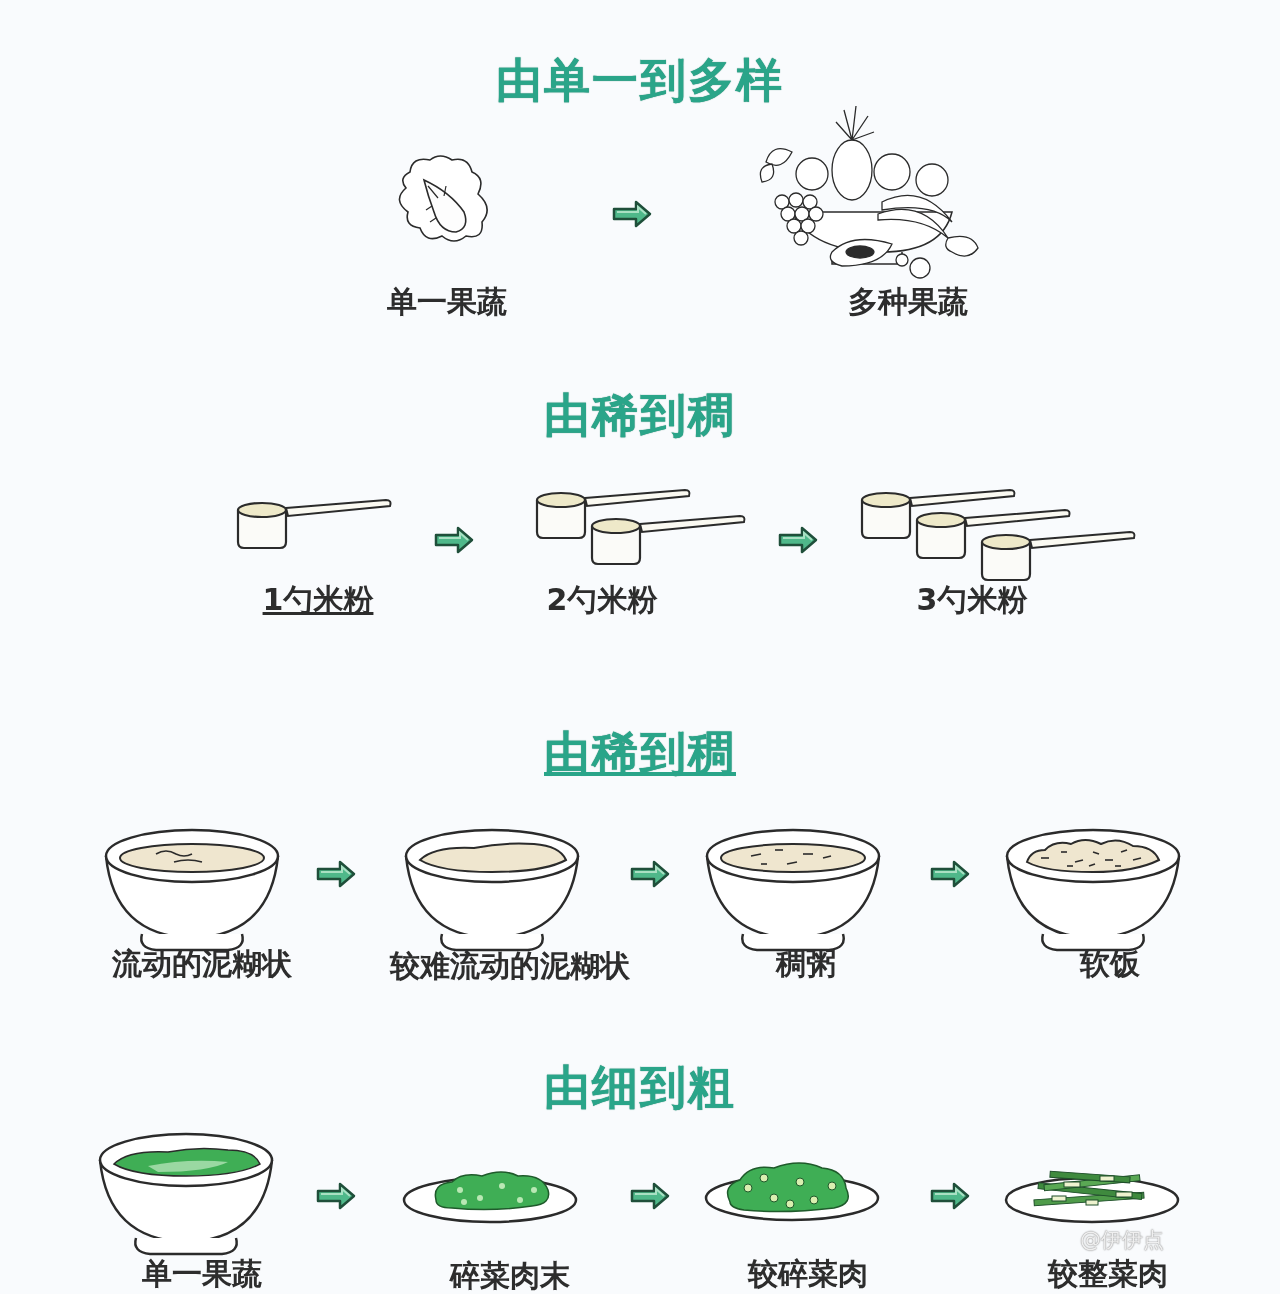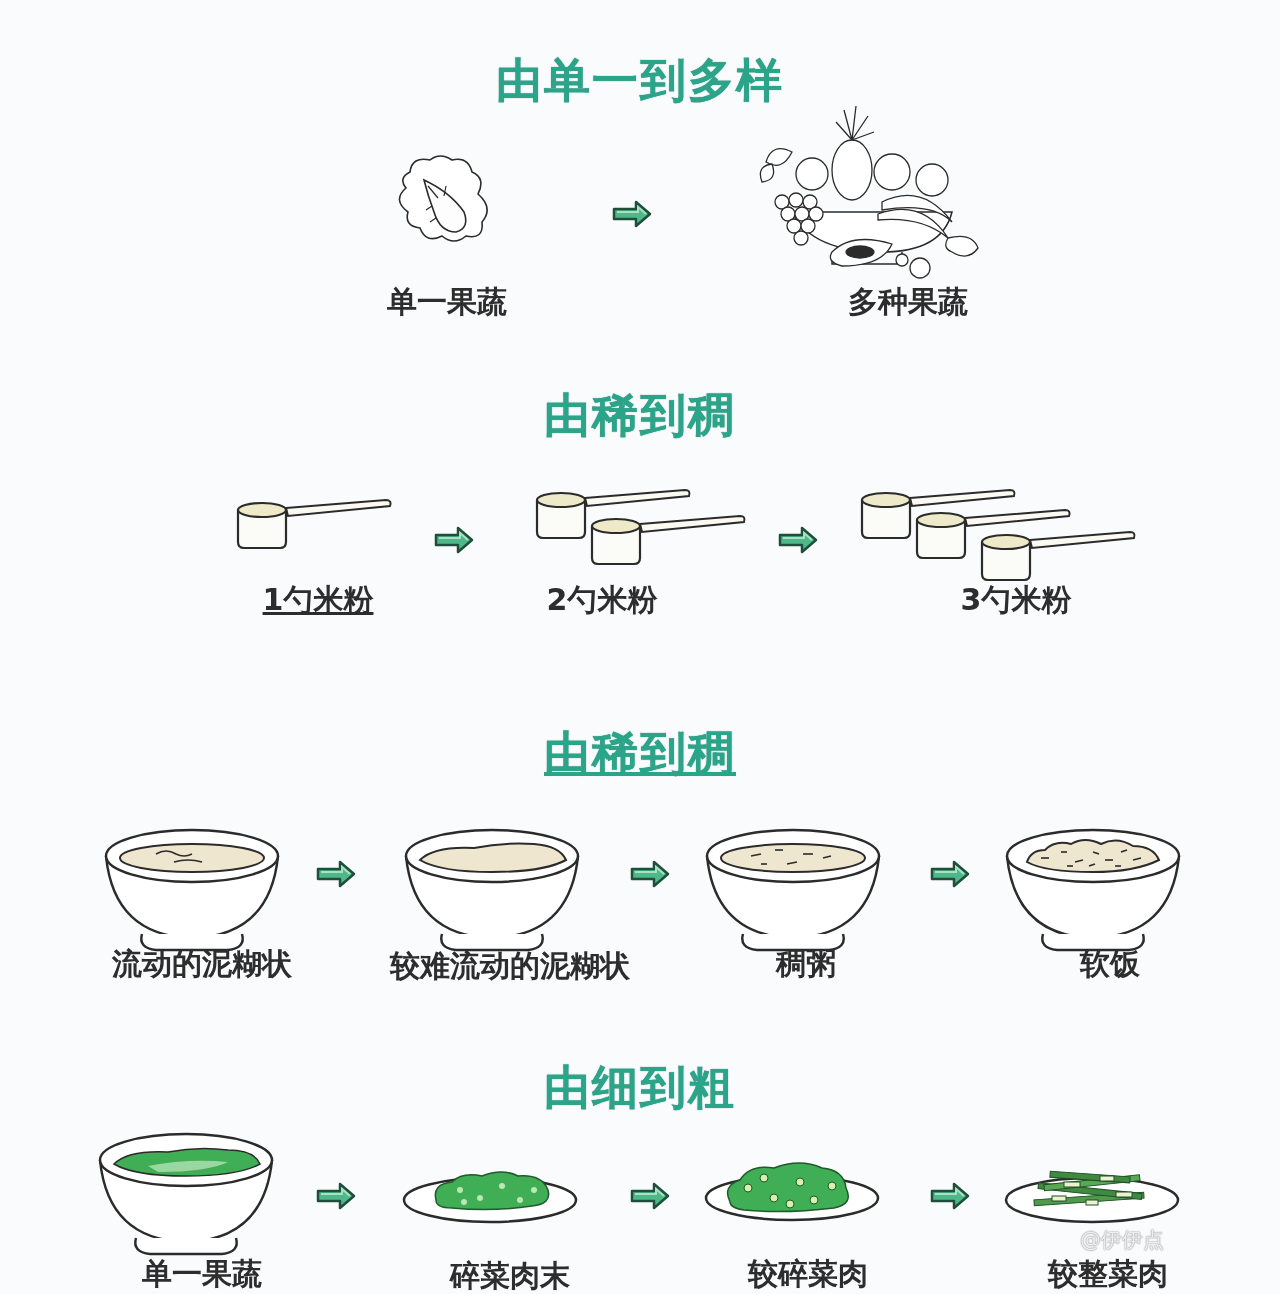--- a/index.html
+++ b/index.html
@@ -138,21 +138,21 @@
         <use href="#scoop"></use>
       </g>
     <g transform="translate(120,42)">
         <use href="#scoop"></use>
       </g>
   </svg>
 </div>
 
 <div class="label" style="left:318px;top:580px;text-decoration:underline;">1勺米粉</div>
 <div class="label" style="left:602px;top:580px;">2勺米粉</div>
-<div class="label" style="left:972px;top:580px;margin-left:44px;">3勺米粉</div>
+<div class="label" style="left:972px;top:580px;">3勺米粉</div>
 
 <div class="section-title" style="top:723px;text-decoration:underline;">由稀到稠</div>
 
 <div class="abs" style="left:104px;top:826px;">
   <svg width="180" height="130">
     <use href="#bowl-base"></use>
     <ellipse cx="88" cy="32" rx="72" ry="14" fill="#efe6cf" stroke="#2b2b2b" stroke-width="2"></ellipse>
     <path d="M52 28 Q62 22 72 28 Q80 32 88 28 M70 36 Q84 32 98 36" fill="none" stroke="#2b2b2b" stroke-width="1.6"></path>
   </svg>
 </div>

